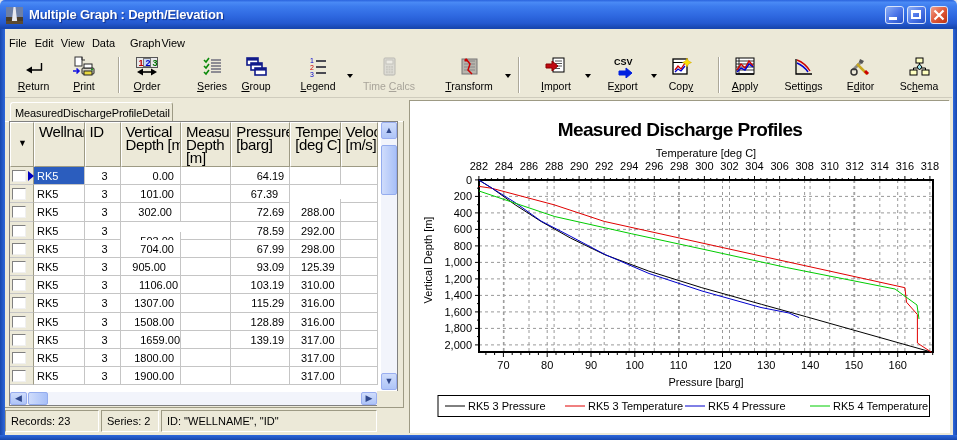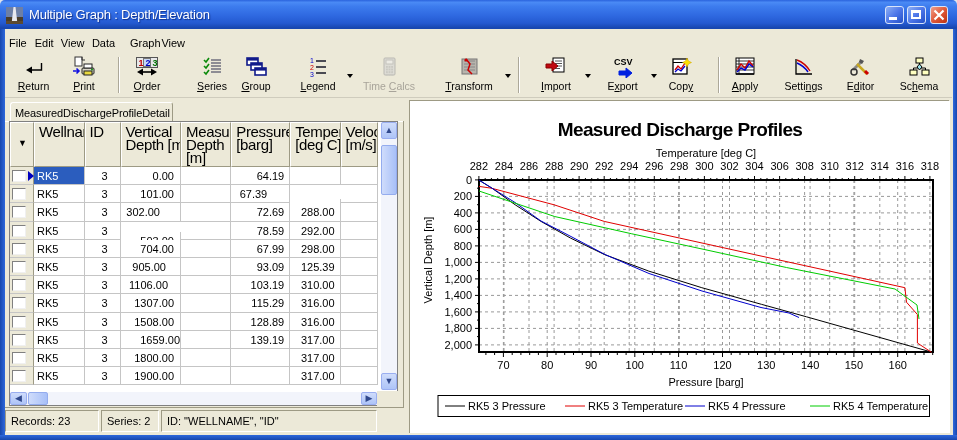--- a/index.html
+++ b/index.html
@@ -1,18 +1,18 @@
 <!DOCTYPE html>
 <html><head><meta charset="utf-8"><style>
 *{margin:0;padding:0;box-sizing:border-box}
 html,body{width:957px;height:440px;overflow:hidden}
 body{position:relative;font-family:"Liberation Sans",sans-serif;background:#ece9d8}
 .abs{position:absolute}
 .titlebar{position:absolute;left:0;top:0;width:957px;height:29px;background:linear-gradient(180deg,#2a63dd 0%,#4a8af5 8%,#3d7cee 22%,#2e68e0 55%,#2459d0 80%,#1847b0 96%,#1847b0 100%);border-radius:5px 5px 0 0}
-.titletext{position:absolute;left:29px;top:6.5px;font-size:13px;font-weight:normal;color:#fff;text-shadow:1px 1px 1px #10308a;letter-spacing:-0.2px}
+.titletext{position:absolute;left:29px;top:6.5px;font-size:13px;font-weight:bold;color:#fff;text-shadow:1px 1px 1px #10308a;letter-spacing:-0.2px}
 .wbtn{position:absolute;top:5.5px;width:18.6px;height:18.6px;border-radius:3px;border:1px solid #d8e4fa}
 .bmin,.bmax{background:linear-gradient(135deg,#8eb0f4 0%,#4e77e9 50%,#2450c8 100%)}
 .bclose{background:linear-gradient(135deg,#f0a08c 0%,#e0593a 50%,#bc3210 100%)}
 .borderL{position:absolute;left:0;top:29px;width:4.5px;height:406px;background:linear-gradient(90deg,#1747ad,#2e68dc)}
 .borderR{position:absolute;right:0;top:29px;width:4.5px;height:406px;background:linear-gradient(90deg,#2e68dc,#1747ad)}
 .borderB{position:absolute;left:0;top:434.5px;width:957px;height:5.5px;background:linear-gradient(180deg,#2e68dc,#1747ad)}
 .mitem{position:absolute;top:37px;font-size:11px;color:#000}
 .tbtn{position:absolute;top:55px;width:70px;height:40px;transform:translateX(-50%);text-align:center}
 .tbtn.dis{opacity:1}
 .tbtn.dis .tlab{color:#a8a49a}
@@ -268,28 +268,28 @@
 <div class="dcell" style="left:181px;top:167.0px;width:50.3px;height:18.2px"></div>
 <div class="dcell" style="left:231.3px;top:167.0px;width:58.9px;height:18.2px;padding-right:5px">64.19</div>
 <div class="dcell" style="left:290.2px;top:167.0px;width:50.4px;height:18.2px;padding-right:5px"></div>
 <div class="dcell" style="left:340.6px;top:167.0px;width:37.4px;height:18.2px"></div>
 <div class="selcell" style="left:10px;top:185.2px;width:24px;height:18.2px"></div>
 <div class="cbox" style="left:12px;top:188.2px"></div>
 <div class="dcell" style="left:34px;top:185.2px;width:50.5px;height:18.2px;text-align:left;padding-left:3px;">RK5</div>
 <div class="dcell" style="left:84.5px;top:185.2px;width:36px;height:18.2px;padding-right:12px">3</div>
 <div class="dcell" style="left:120.5px;top:185.2px;width:60.5px;height:18.2px;padding-right:6px">101.00</div>
 <div class="dcell" style="left:181px;top:185.2px;width:50.3px;height:18.2px"></div>
-<div class="dcell" style="left:231.3px;top:185.2px;width:58.9px;height:18.2px;padding-right:22px">67.39</div>
+<div class="dcell" style="left:231.3px;top:185.2px;width:58.9px;height:18.2px;padding-right:11px">67.39</div>
 <div class="dcell" style="left:290.2px;top:199px;width:50.4px;height:18.2px;padding-right:2px">283.00</div>
 <div class="dcell" style="left:340.6px;top:185.2px;width:37.4px;height:18.2px"></div>
 <div class="selcell" style="left:10px;top:203.4px;width:24px;height:18.2px"></div>
 <div class="cbox" style="left:12px;top:206.4px"></div>
 <div class="dcell" style="left:34px;top:203.4px;width:50.5px;height:18.2px;text-align:left;padding-left:3px;">RK5</div>
 <div class="dcell" style="left:84.5px;top:203.4px;width:36px;height:18.2px;padding-right:12px">3</div>
-<div class="dcell" style="left:120.5px;top:203.4px;width:60.5px;height:18.2px;padding-right:20px">302.00</div>
+<div class="dcell" style="left:120.5px;top:203.4px;width:60.5px;height:18.2px;padding-right:8px">302.00</div>
 <div class="dcell" style="left:181px;top:203.4px;width:50.3px;height:18.2px"></div>
 <div class="dcell" style="left:231.3px;top:203.4px;width:58.9px;height:18.2px;padding-right:5px">72.69</div>
 <div class="dcell" style="left:290.2px;top:203.4px;width:50.4px;height:18.2px;padding-right:5px">288.00</div>
 <div class="dcell" style="left:340.6px;top:203.4px;width:37.4px;height:18.2px"></div>
 <div class="selcell" style="left:10px;top:221.6px;width:24px;height:18.2px"></div>
 <div class="cbox" style="left:12px;top:224.6px"></div>
 <div class="dcell" style="left:34px;top:221.6px;width:50.5px;height:18.2px;text-align:left;padding-left:3px;">RK5</div>
 <div class="dcell" style="left:84.5px;top:221.6px;width:36px;height:18.2px;padding-right:12px">3</div>
 <div class="dcell" style="left:120.5px;top:232px;width:60.5px;height:18.2px;padding-right:6px">503.00</div>
 <div class="dcell" style="left:181px;top:221.6px;width:50.3px;height:18.2px"></div>
@@ -311,21 +311,21 @@
 <div class="dcell" style="left:84.5px;top:258.0px;width:36px;height:18.2px;padding-right:12px">3</div>
 <div class="dcell" style="left:120.5px;top:258.0px;width:60.5px;height:18.2px;padding-right:14px">905.00</div>
 <div class="dcell" style="left:181px;top:258.0px;width:50.3px;height:18.2px"></div>
 <div class="dcell" style="left:231.3px;top:258.0px;width:58.9px;height:18.2px;padding-right:5px">93.09</div>
 <div class="dcell" style="left:290.2px;top:258.0px;width:50.4px;height:18.2px;padding-right:5px">125.39</div>
 <div class="dcell" style="left:340.6px;top:258.0px;width:37.4px;height:18.2px"></div>
 <div class="selcell" style="left:10px;top:276.2px;width:24px;height:18.2px"></div>
 <div class="cbox" style="left:12px;top:279.2px"></div>
 <div class="dcell" style="left:34px;top:276.2px;width:50.5px;height:18.2px;text-align:left;padding-left:3px;">RK5</div>
 <div class="dcell" style="left:84.5px;top:276.2px;width:36px;height:18.2px;padding-right:12px">3</div>
-<div class="dcell" style="left:120.5px;top:276.2px;width:60.5px;height:18.2px;padding-right:12px">1106.00</div>
+<div class="dcell" style="left:120.5px;top:276.2px;width:60.5px;height:18.2px;padding-right:2px">1106.00</div>
 <div class="dcell" style="left:181px;top:276.2px;width:50.3px;height:18.2px"></div>
 <div class="dcell" style="left:231.3px;top:276.2px;width:58.9px;height:18.2px;padding-right:5px">103.19</div>
 <div class="dcell" style="left:290.2px;top:276.2px;width:50.4px;height:18.2px;padding-right:5px">310.00</div>
 <div class="dcell" style="left:340.6px;top:276.2px;width:37.4px;height:18.2px"></div>
 <div class="selcell" style="left:10px;top:294.4px;width:24px;height:18.2px"></div>
 <div class="cbox" style="left:12px;top:297.4px"></div>
 <div class="dcell" style="left:34px;top:294.4px;width:50.5px;height:18.2px;text-align:left;padding-left:3px;">RK5</div>
 <div class="dcell" style="left:84.5px;top:294.4px;width:36px;height:18.2px;padding-right:12px">3</div>
 <div class="dcell" style="left:120.5px;top:294.4px;width:60.5px;height:18.2px;padding-right:6px">1307.00</div>
 <div class="dcell" style="left:181px;top:294.4px;width:50.3px;height:18.2px"></div>

